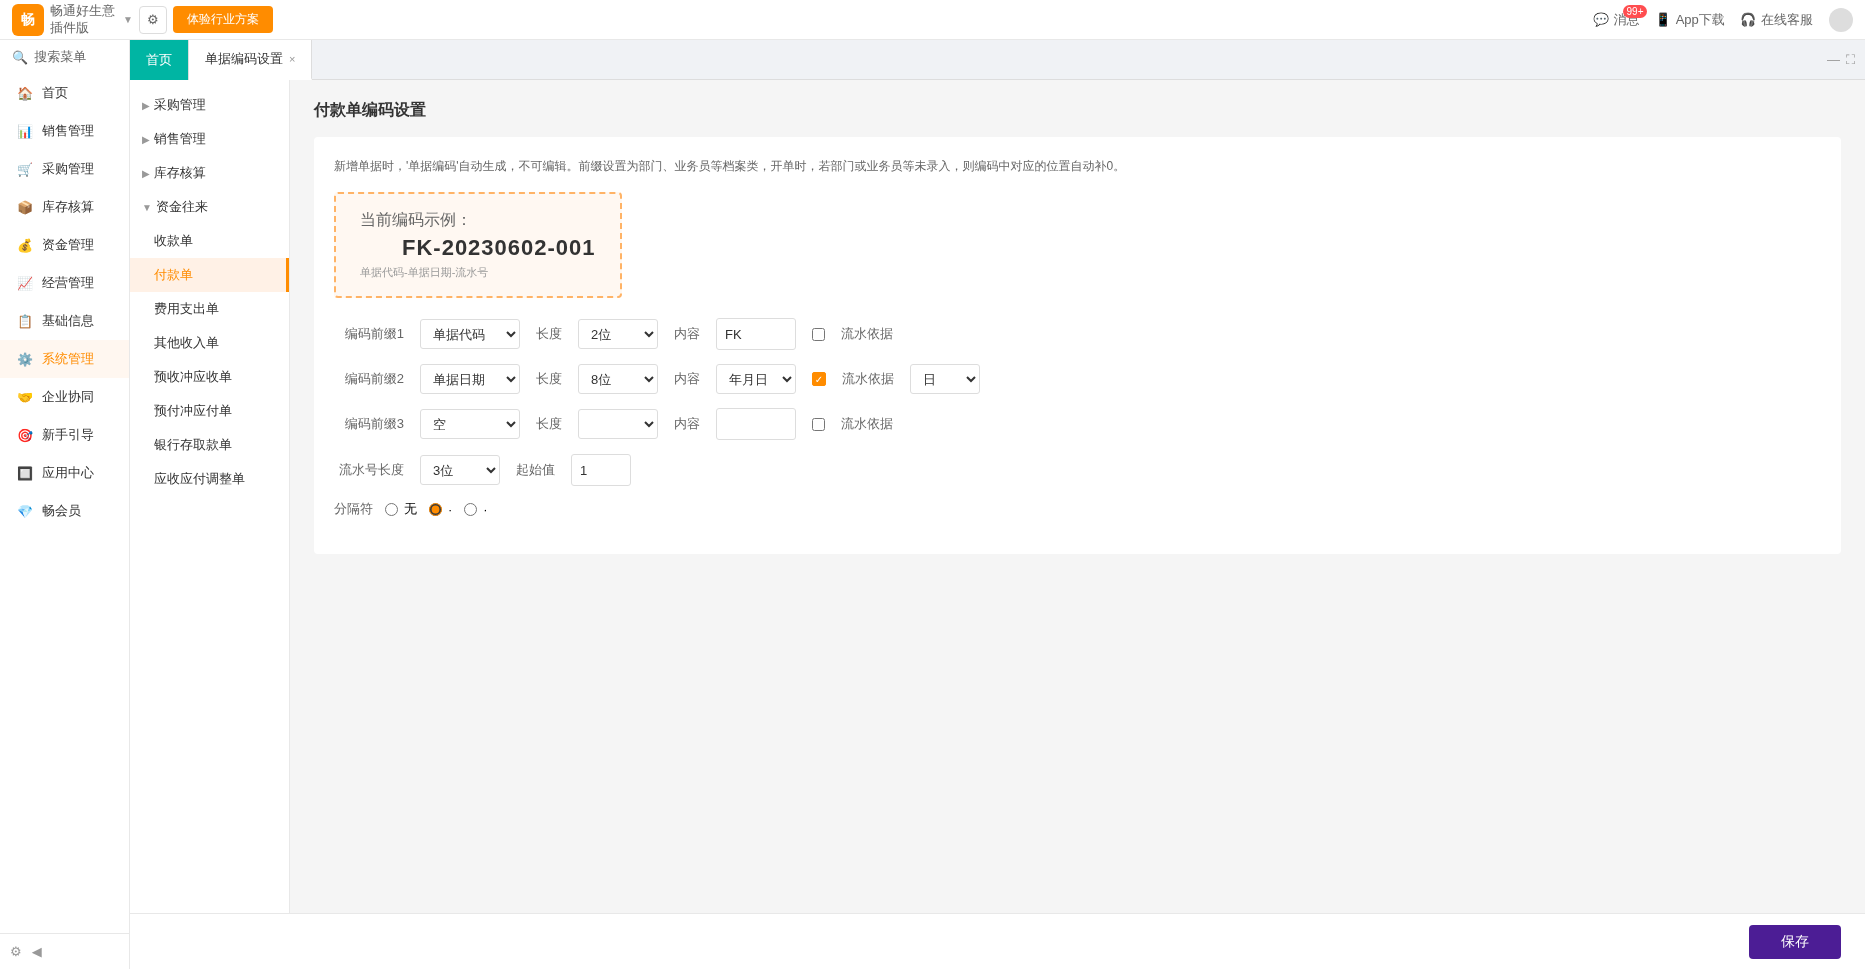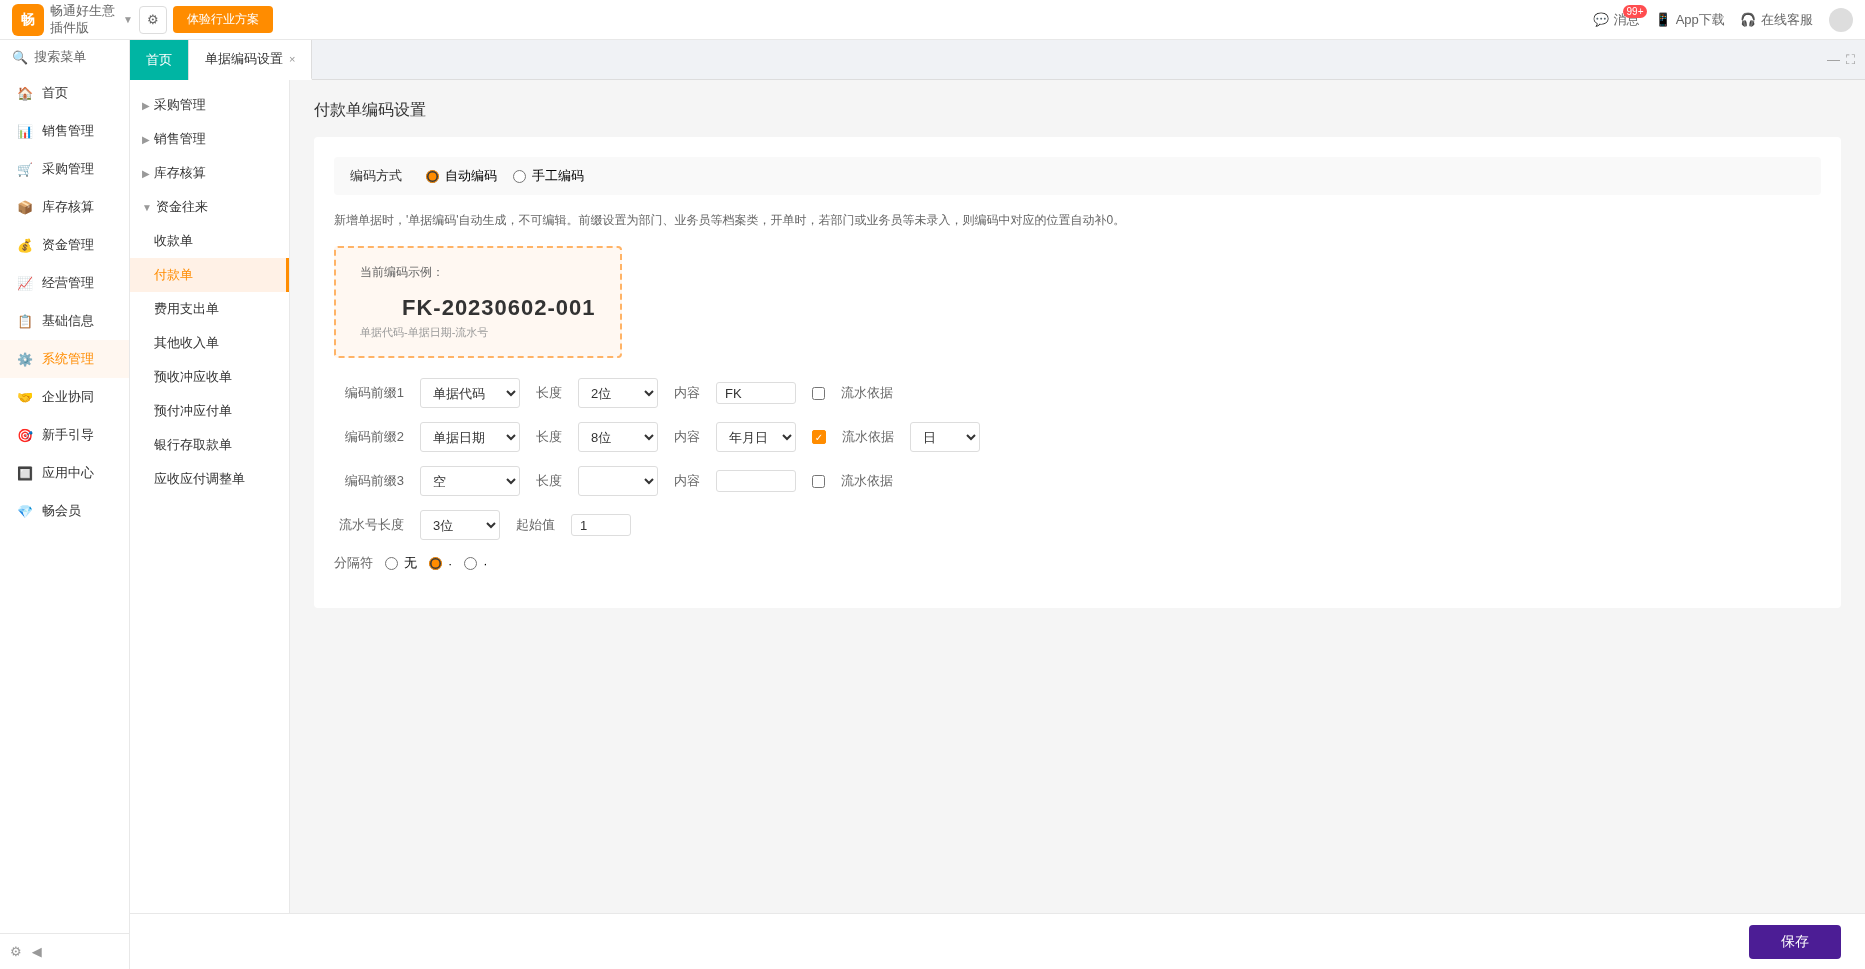--- a/index.html
+++ b/index.html
@@ -57,49 +57,49 @@
     .sub-layout { display: flex; flex: 1; overflow: hidden; }
     .sub-sidebar { width: 160px; background: #fff; border-right: 1px solid #e8e8e8; padding: 8px 0; overflow-y: auto; flex-shrink: 0; }
     .sub-sidebar-item { padding: 8px 16px; cursor: pointer; color: #333; font-size: 13px; display: flex; align-items: center; gap: 4px; }
     .sub-sidebar-item.active { background: #fff1e6; color: #ff8c00; border-right: 3px solid #ff8c00; }
     .sub-sidebar-group { padding: 8px 12px; font-size: 13px; color: #333; cursor: pointer; display: flex; align-items: center; gap: 4px; }
     .arrow { font-size: 10px; color: #999; }
     .sub-indent { padding-left: 24px; }
 
     
     .main-content { flex: 1; padding: 20px 24px; overflow-y: auto; background: #f5f5f5; }
-    .page-title { font-size: 16px; font-weight: normal; color: #333; margin-bottom: 16px; }
+    .page-title { font-size: 16px; font-weight: bold; color: #333; margin-bottom: 16px; }
 
     
     .settings-card { background: #fff; border-radius: 4px; padding: 20px; }
     .encode-method { display: flex; align-items: center; gap: 24px; padding: 10px 16px; background: #f9f9f9; border-radius: 4px; margin-bottom: 16px; }
     .encode-label { color: #333; font-size: 13px; }
     .radio-group { display: flex; align-items: center; gap: 16px; }
     .radio-item { display: flex; align-items: center; gap: 6px; cursor: pointer; font-size: 13px; }
 
     .info-text { font-size: 12px; color: #666; margin-bottom: 16px; line-height: 1.6; }
 
     
     .preview-box { border: 2px dashed #ffb366; background: #fff8f2; border-radius: 4px; padding: 16px 24px; display: inline-block; margin-bottom: 20px; }
-    .preview-label { font-size: 12px; color: #666; margin-bottom: 14px; }
+    .preview-label { font-size: 16px; color: #666; margin-bottom: 4px; }
     .preview-code { font-size: 22px; font-weight: bold; color: #333; letter-spacing: 1px; margin-left: 42px; }
     .preview-sub { font-size: 11px; color: #999; margin-top: 4px; }
 
     
     .auto-fill-row { display: flex; align-items: center; gap: 8px; margin-bottom: 20px; }
     .checkbox-box { width: 14px; height: 14px; border: 1px solid #ddd; border-radius: 2px; cursor: pointer; background: #fff; }
 
     
     .form-row { display: flex; align-items: center; gap: 16px; margin-bottom: 14px; flex-wrap: wrap; }
     .form-label { width: 70px; color: #666; font-size: 13px; text-align: right; flex-shrink: 0; }
     .form-select { height: 30px; border: 1px solid #ddd; border-radius: 3px; padding: 0 8px; display: flex; align-items: center; justify-content: space-between; cursor: pointer; background: #fff; font-size: 13px; color: #333; gap: 6px; }
     .form-select.w100 { width: 100px; }
     .form-select.w80 { width: 80px; }
     .form-select.w70 { width: 70px; }
-    .form-input { height: 22px; border: 1px solid #ddd; border-radius: 3px; padding: 0 8px; font-size: 13px; color: #333; outline: none; }
+    .form-input { height: 32px; border: 1px solid #ddd; border-radius: 3px; padding: 0 8px; font-size: 13px; color: #333; outline: none; }
     .form-input.w60 { width: 60px; }
     .form-input.w80 { width: 80px; }
     .form-item-label { color: #666; font-size: 13px; }
     .checkbox-checked { width: 14px; height: 14px; border: 1px solid #ff8c00; border-radius: 2px; cursor: pointer; background: #ff8c00; display: flex; align-items: center; justify-content: center; color: #fff; font-size: 10px; flex-shrink: 0; }
 
     
     .separator-row { display: flex; align-items: center; gap: 12px; margin-bottom: 16px; }
     .separator-label { color: #666; font-size: 13px; }
 
     
@@ -266,33 +266,20 @@
         <div class="sub-sidebar-item sub-indent">
           <span>应收应付调整单</span>
         </div>
       </div>
 
       <div class="main-content">
         <div class="page-title">付款单编码设置</div>
 
         <div class="settings-card">
           
-          <div class="encode-method">
-            <span class="encode-label">编码方式</span>
-            <div class="radio-group">
-              <label class="radio-item">
-                <input type="radio" name="encode" checked="" style="">
-                <span>自动编码</span>
-              </label>
-              <label class="radio-item">
-                <input type="radio" name="encode" style="">
-                <span>手工编码</span>
-              </label>
-            </div>
-          </div>
 
           
           <div class="info-text">新增单据时，'单据编码'自动生成，不可编辑。前缀设置为部门、业务员等档案类，开单时，若部门或业务员等未录入，则编码中对应的位置自动补0。</div>
 
           
           <div class="preview-box">
             <div class="preview-label">当前编码示例：</div>
             <div class="preview-code">FK-20230602-001</div>
             <div class="preview-sub">单据代码-单据日期-流水号</div>
           </div>

